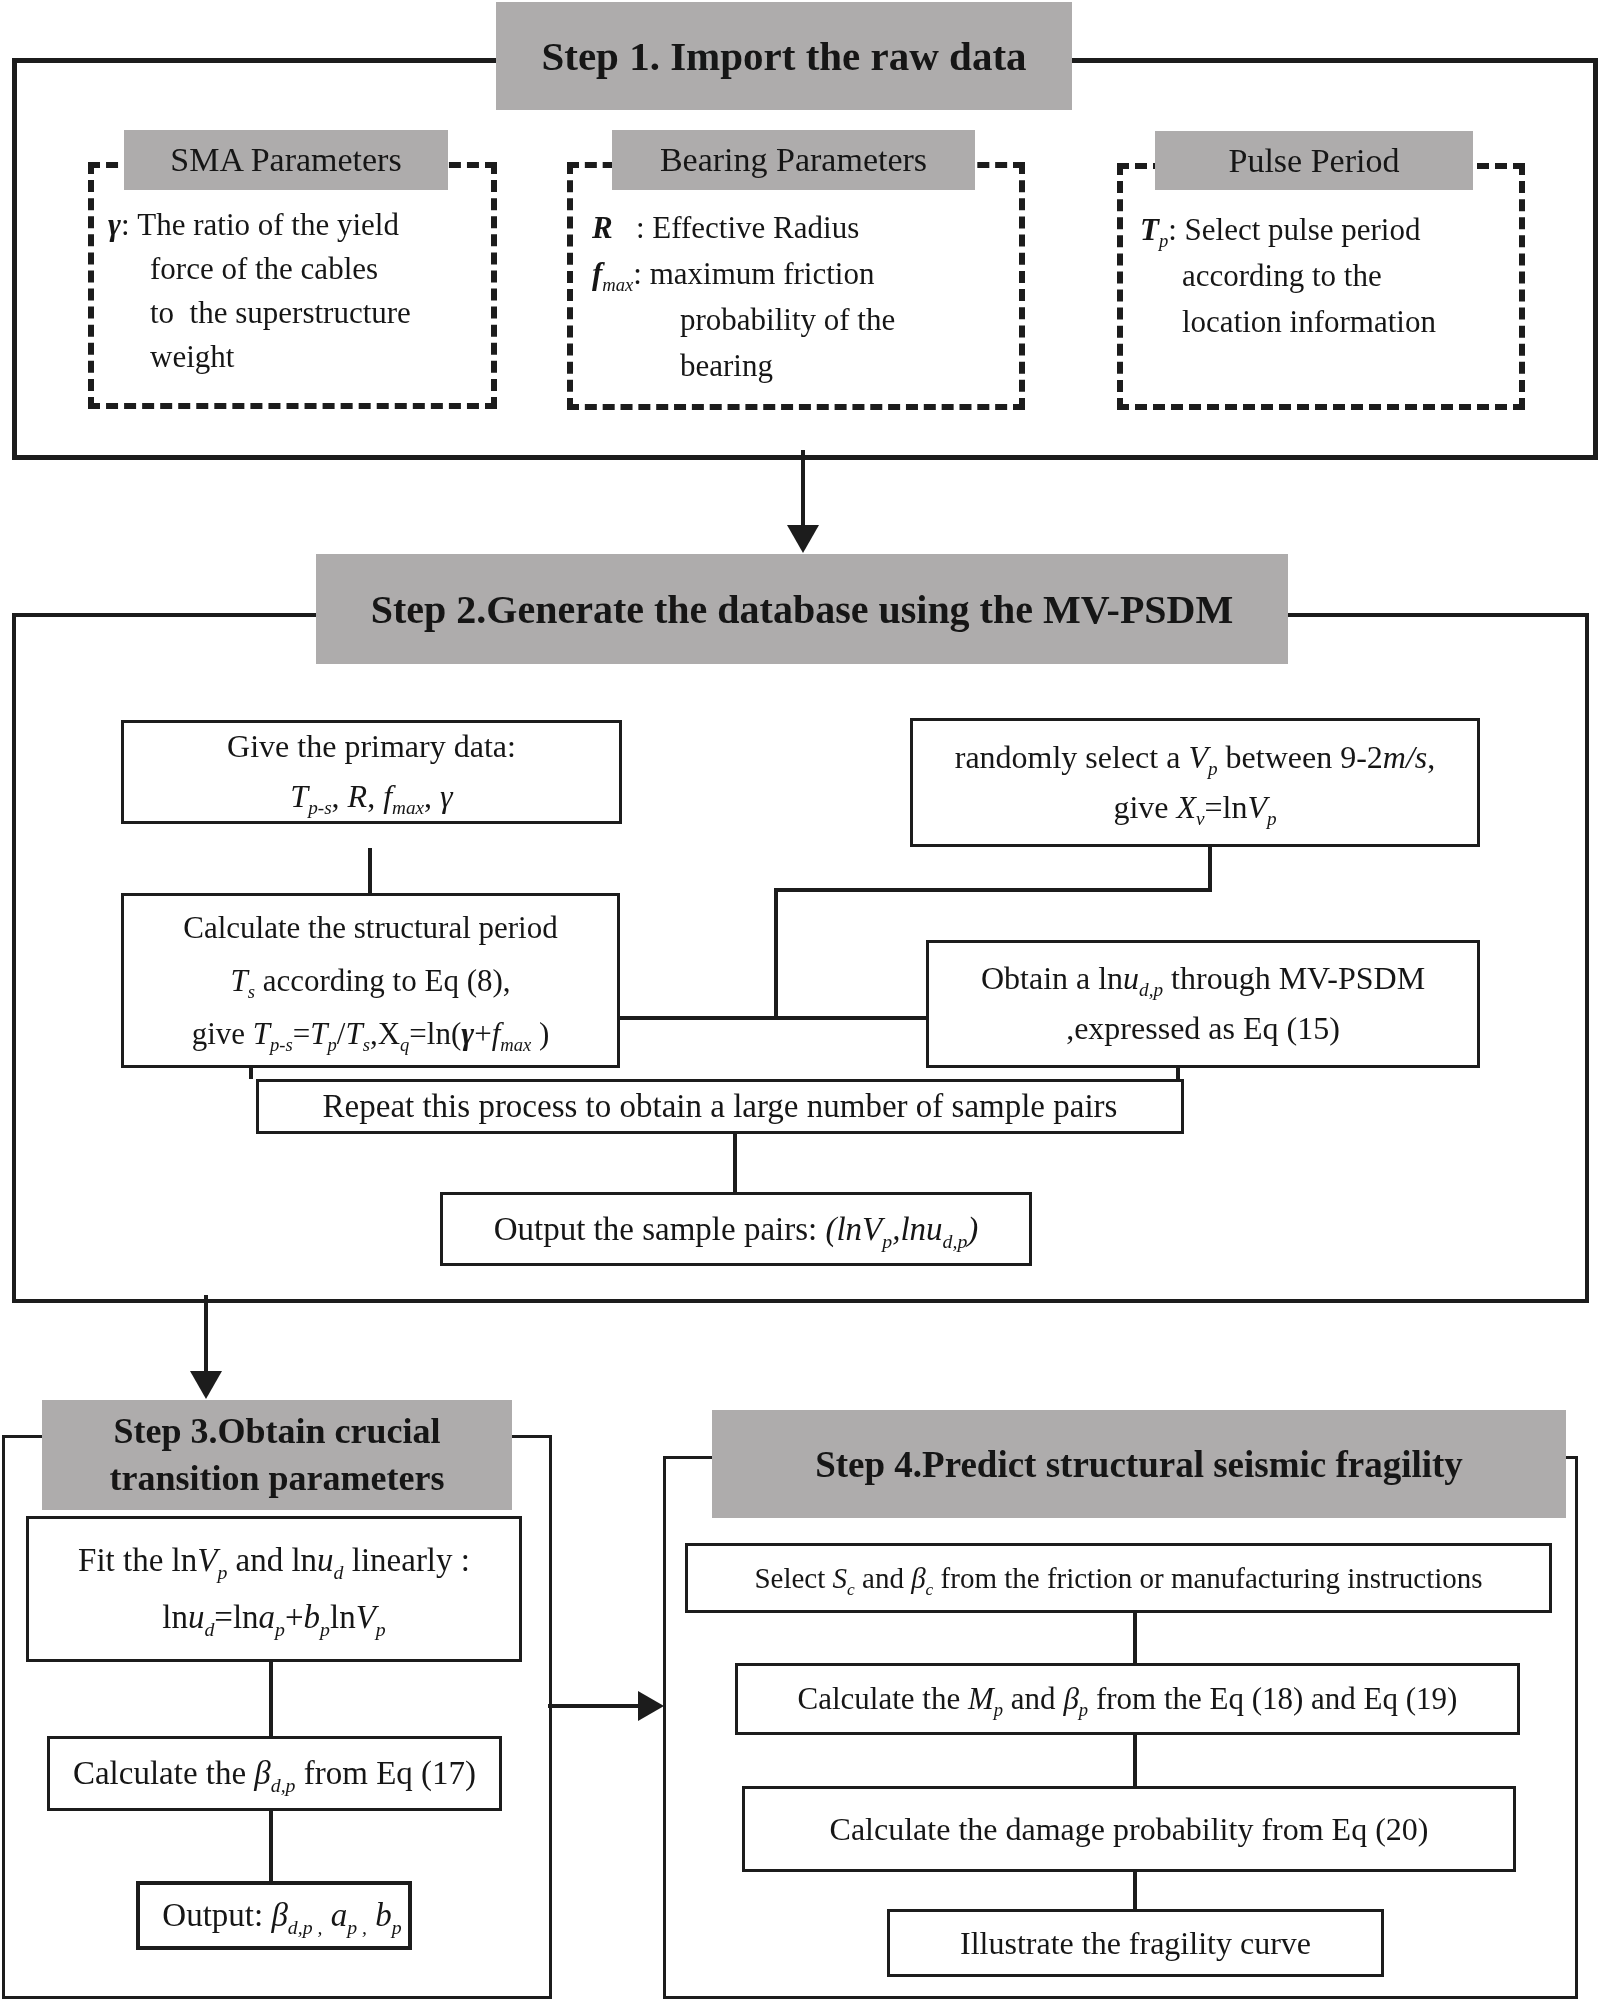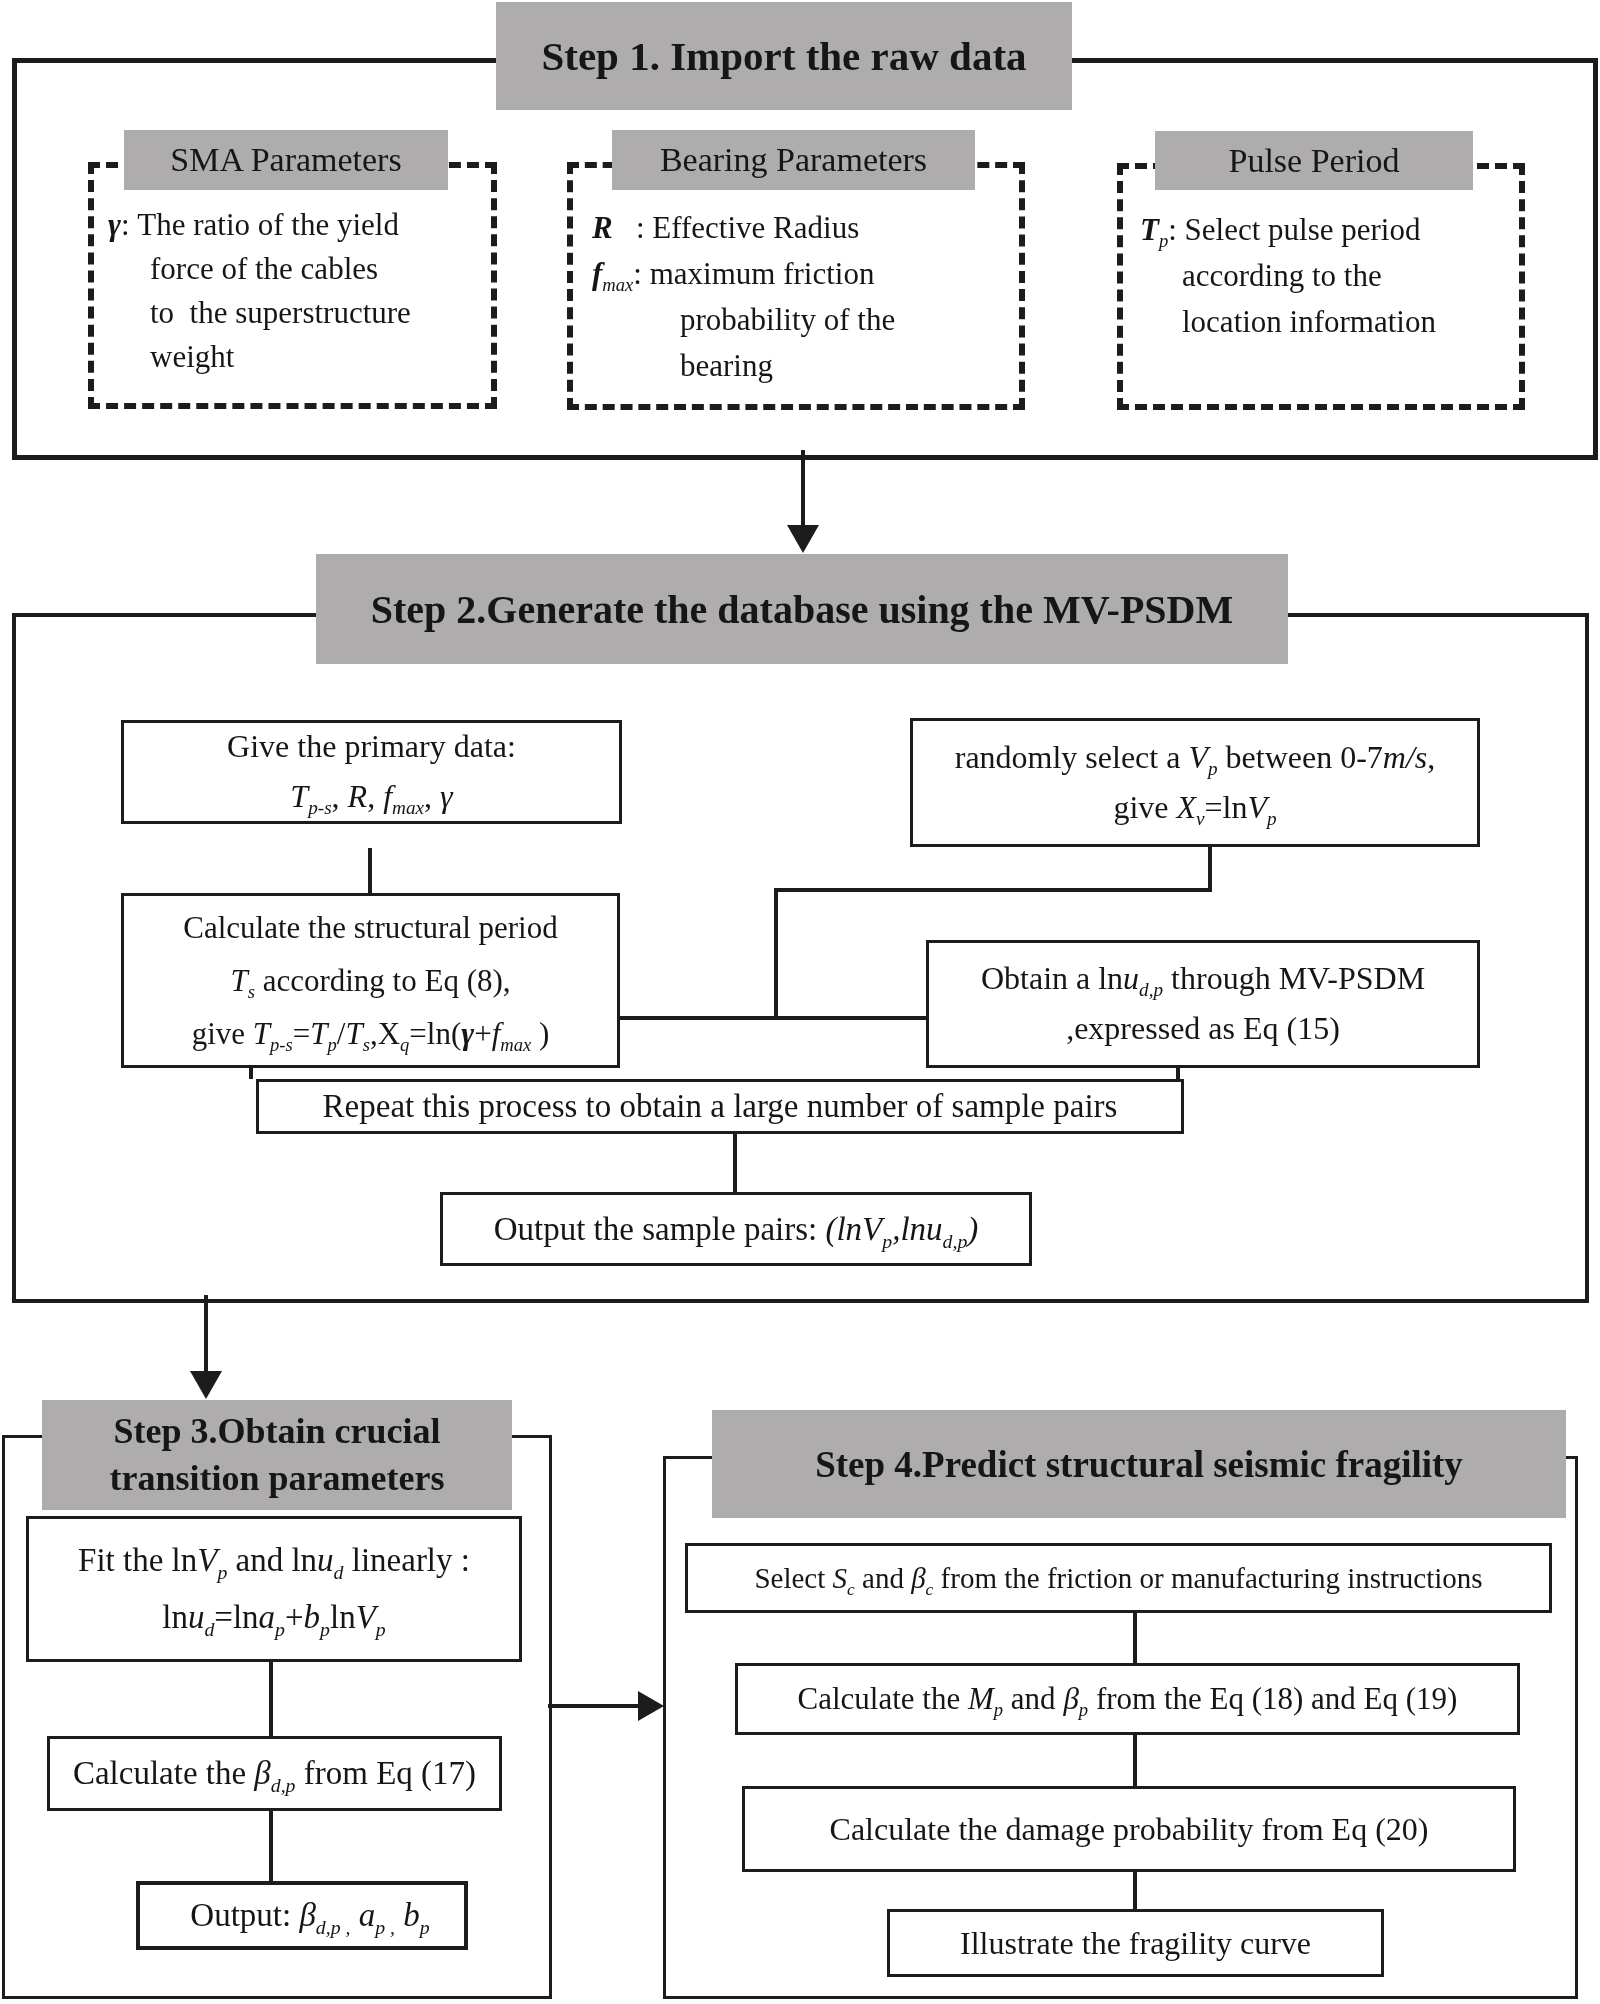--- a/index.html
+++ b/index.html
@@ -92,21 +92,21 @@
   <div class="hdr h2t" style="left:316px;top:554px;width:972px;height:110px;">
     <span>Step 2.Generate the database using the MV-PSDM</span>
   </div>
 
   <div class="box fs32 lh15" style="left:121px;top:720px;width:501px;height:104px;">
       <div class="rl"><span>Give the primary data:</span></div>
       <div class="rl"><span class="st-i">T</span><span class="st-i st-sub">p-s</span><span>, </span><span class="st-i">R</span><span>, </span><span class="st-i">f</span><span class="st-i st-sub">max</span><span>, </span><span class="st-i">γ</span></div>
     </div>
 
   <div class="box fs32 lh15" style="left:910px;top:718px;width:570px;height:129px;">
-      <div class="rl"><span>randomly select a </span><span class="st-i">V</span><span class="st-i st-sub">p</span><span> between 0-7</span><span class="st-i">m/s</span><span>,</span></div>
+      <div class="rl"><span>randomly select a </span><span class="st-i">V</span><span class="st-i st-sub">p</span><span> between 9-2</span><span class="st-i">m/s</span><span>,</span></div>
       <div class="rl"><span>give </span><span class="st-i">X</span><span class="st-i st-sub">v</span><span>=ln</span><span class="st-i">V</span><span class="st-i st-sub">p</span></div>
     </div>
 
   <div class="box fs31 lh17" style="left:121px;top:893px;width:499px;height:175px;">
       <div class="rl"><span>Calculate the structural period</span></div>
       <div class="rl"><span class="st-i">T</span><span class="st-i st-sub">s</span><span> according to Eq (8),</span></div>
       <div class="rl"><span>give </span><span class="st-i">T</span><span class="st-i st-sub">p-s</span><span>=</span><span class="st-i">T</span><span class="st-i st-sub">p</span><span>/</span><span class="st-i">T</span><span class="st-i st-sub">s</span><span>,X</span><span class="st-i st-sub">q</span><span>=ln(</span><span class="st-b st-i">γ</span><span>+</span><span class="st-i">f</span><span class="st-i st-sub">max</span><span> )</span></div>
     </div>
 
   <div class="box fs32 lh15" style="left:926px;top:940px;width:554px;height:128px;">
@@ -142,21 +142,21 @@
 
   <div class="box fs33 lh17" style="left:26px;top:1516px;width:496px;height:146px;">
       <div class="rl"><span>Fit the ln</span><span class="st-i">V</span><span class="st-i st-sub">p</span><span> and ln</span><span class="st-i">u</span><span class="st-i st-sub">d</span><span> linearly :</span></div>
       <div class="rl"><span>ln</span><span class="st-i">u</span><span class="st-i st-sub">d</span><span>=ln</span><span class="st-i">a</span><span class="st-i st-sub">p</span><span>+</span><span class="st-i">b</span><span class="st-i st-sub">p</span><span>ln</span><span class="st-i">V</span><span class="st-i st-sub">p</span></div>
     </div>
 
   <div class="box fs33" style="left:47px;top:1736px;width:455px;height:75px;">
       <div class="rl"><span>Calculate the </span><span class="st-i">β</span><span class="st-i st-sub">d,p</span><span> from Eq (17)</span></div>
     </div>
 
-  <div class="box b4 fs33" style="left:136px;top:1881px;width:332px;height:69px;padding-left:16px;">
+  <div class="box b4 fs33" style="left:136px;top:1881px;width:276px;height:69px;padding-left:16px;">
       <div class="rl"><span>Output: </span><span class="st-i">β</span><span class="st-i st-sub">d,p&nbsp;,</span><span>&nbsp;</span><span class="st-i">a</span><span class="st-i st-sub">p&nbsp;,</span><span>&nbsp;</span><span class="st-i">b</span><span class="st-i st-sub">p</span></div>
     </div>
 
   <div class="line" style="left:269px;top:1662px;width:4px;height:74px;"></div>
   <div class="line" style="left:269px;top:1811px;width:4px;height:70px;"></div>
 
   <div class="line" style="left:548px;top:1704px;width:92px;height:4px;"></div>
   <div class="head-right" style="left:638px;top:1691px;"></div>
 
   <div class="outer" style="left:663px;top:1456px;width:909px;height:537px;border-width:3px;"></div>

